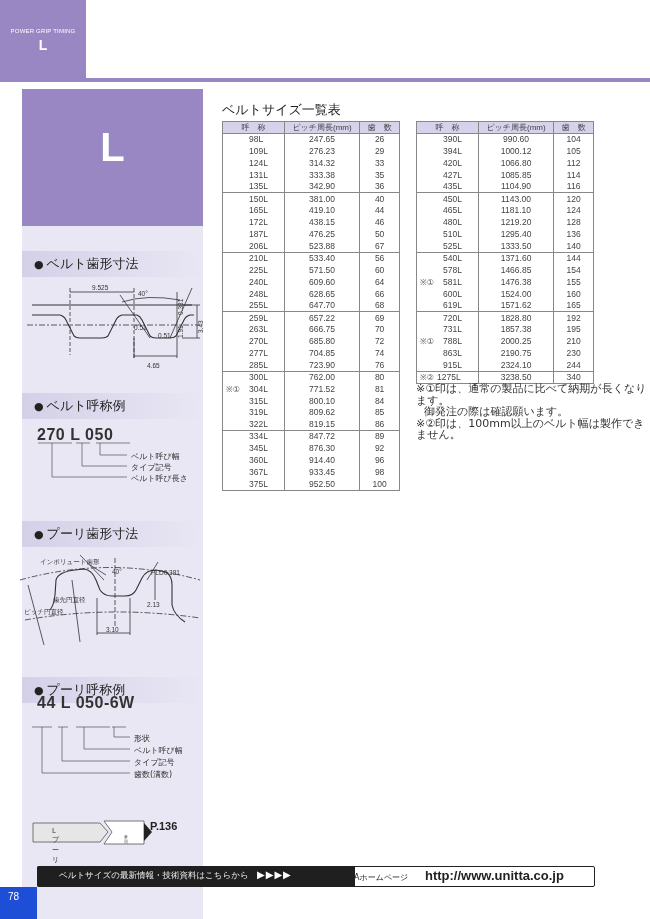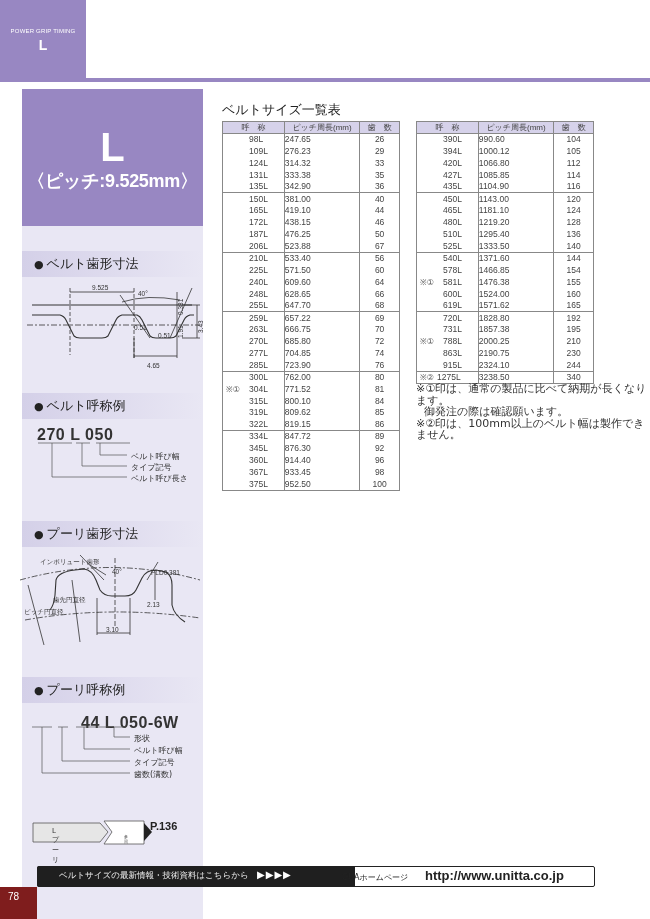--- a/index.html
+++ b/index.html
@@ -31,48 +31,47 @@
 
     
     .tbl-title { position: absolute; left: 222px; top: 101px; font-size: 13px; color: #222; }
     table.belt { position: absolute; border-collapse: collapse; font-size: 8.5px; font-family: "Liberation Sans", sans-serif; color: #444; }
     table.belt th { background: #d6d2ea; font-weight: normal; color: #444; height: 12px; border: 1px solid #888; font-size: 8px; }
     table.belt td { height: 11.9px; line-height: 11px; border-left: 1px solid #888; border-right: 1px solid #888; padding: 0; }
     table.belt tr.grp-end td { border-bottom: 1px solid #888; }
     table.belt td.nm { text-align: left; position: relative; }
     table.belt td.nm .mark { position: absolute; left: 3px; font-size: 8px; color: #555; }
     table.belt td.nm .val { display: inline-block; }
-    table.belt td.pl { }
+    table.belt td.pl { text-align: center; }
     table.belt td.tc { text-align: center; }
 
     .notes { position: absolute; left: 416px; top: 383px; font-size: 11px; color: #333; line-height: 11.5px; }
     .notes .indent { padding-left: 8px; }
 
     
     .foot-bar { position: absolute; left: 37px; top: 866px; width: 558px; height: 21px; border: 1px solid #222; border-radius: 2px; background: #fff; }
     .foot-dark { position: absolute; left: 37px; top: 866px; width: 318px; height: 21px; background: #1f1f1f; border-radius: 2px 0 0 2px; }
     .foot-dark .txt { position: absolute; left: 22px; top: 4px; font-size: 8.5px; color: #eee; }
     .foot-dark .arrows { position: absolute; left: 220px; top: 3px; font-size: 10px; letter-spacing: 1px; color: #fff; }
     .foot-link-label { position: absolute; left: 342px; top: 872px; font-size: 8px; color: #222; }
     .foot-url { position: absolute; left: 425px; top: 868px; font-size: 13px; font-weight: bold; color: #222; font-family: "Liberation Sans", sans-serif; }
-    .page-num { position: absolute; left: 0; top: 887px; width: 37px; height: 32px; background: #7f1d1d; color: #fff; font-size: 10px; padding: 4px 0 0 8px; font-family: "Liberation Sans", sans-serif; }
+    .page-num { position: absolute; left: 0; top: 887px; width: 37px; height: 32px; background: #1d4ed8; color: #fff; font-size: 10px; padding: 4px 0 0 8px; font-family: "Liberation Sans", sans-serif; }
   </style>
 </head>
 <body>
 
 <div class="hdr-tab">
   <div class="sub">POWER GRIP TIMING</div>
   <div class="big">L</div>
 </div>
 <div class="hdr-line"></div>
 
 <div class="left-col"></div>
 <div class="title-box">
   <div class="L">L</div>
-  <div class="pitch">〈ピッチ:9.525mm〉</div>
 </div>
 
 <div class="sec-head" style="top:251px;">
   <span class="dot">●</span><span>ベルト歯形寸法</span>
 </div>
 <svg class="diagram" style="left:22px; top:280px;" width="181" height="90">
   <g stroke="#333" stroke-width="0.8" fill="none">
 
     <line x1="48" y1="12" x2="112" y2="12"></line>
     <line x1="48" y1="8" x2="48" y2="75" stroke-dasharray="4,2"></line>
@@ -160,21 +159,21 @@
     <text x="53" y="52">歯先円直径</text>
     <text x="24" y="64">ピッチ円直径</text>
     <text x="147" y="57" font-family="Liberation Sans, sans-serif">2.13</text>
     <text x="106" y="82" font-family="Liberation Sans, sans-serif">3.10</text>
   </g>
 </svg>
 
 <div class="sec-head" style="top:677px;">
   <span class="dot">●</span><span>プーリ呼称例</span>
 </div>
-<div class="naming" style="top:714px;margin-left:44px;">
+<div class="naming" style="top:694px;">
   <span>44</span>
   <span>L</span>
   <span>050</span><span>-6W</span>
 </div>
 <svg class="diagram" style="left:22px; top:726px;" width="181" height="52">
   <g stroke="#555" stroke-width="0.7" fill="none">
     <line x1="10" y1="1" x2="30" y2="1"></line>
       <line x1="36" y1="1" x2="46" y2="1"></line>
       <line x1="54" y1="1" x2="88" y2="1"></line>
       <line x1="90" y1="1" x2="104" y2="1"></line>

